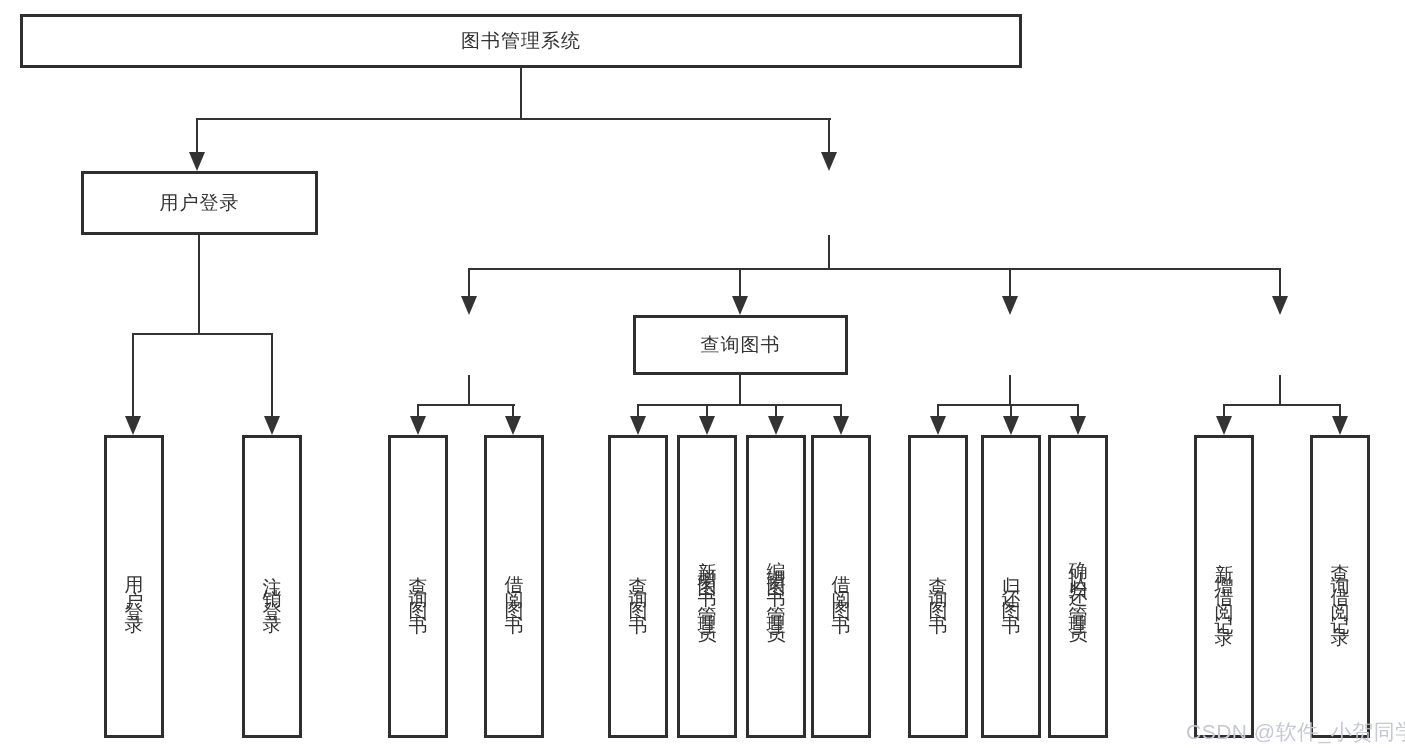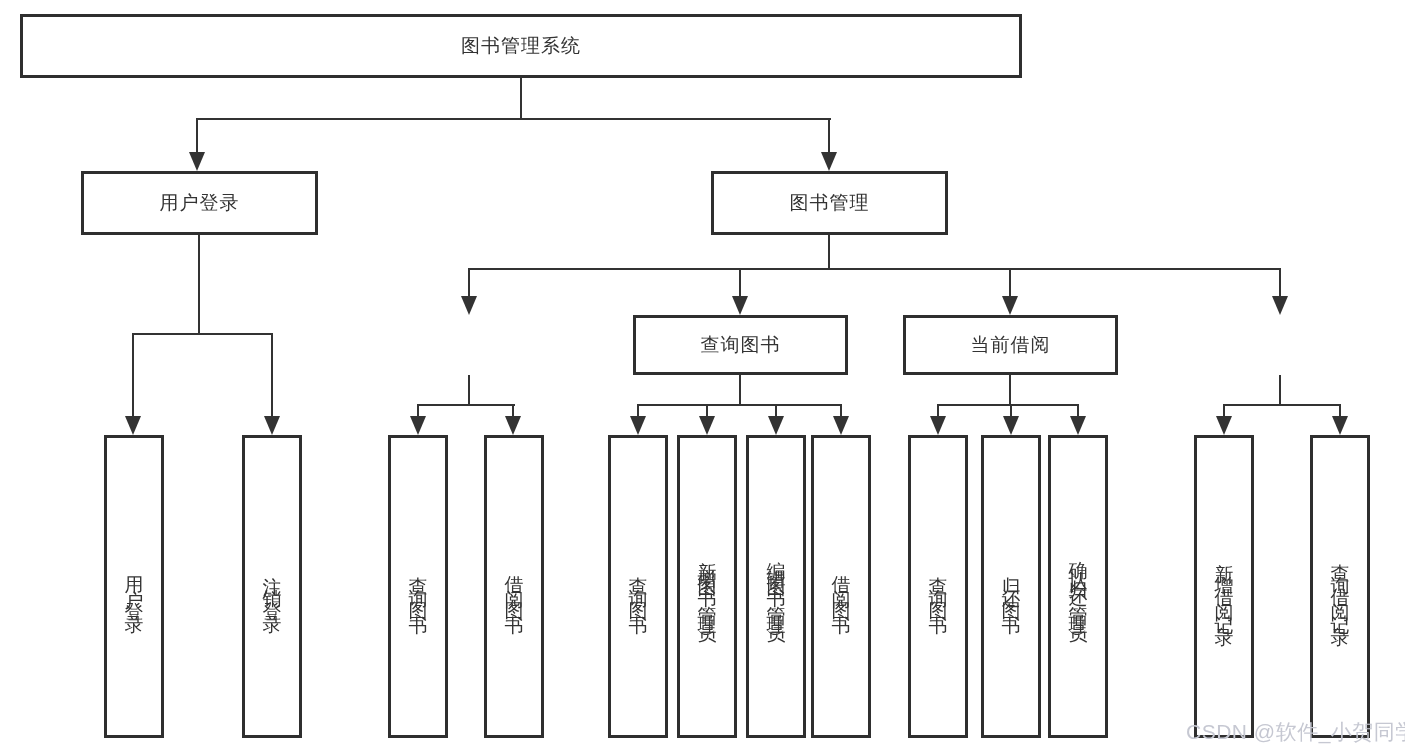--- a/index.html
+++ b/index.html
@@ -54,36 +54,33 @@
     z-index:10;
     white-space:nowrap;
     letter-spacing:0.5px;
   }
 </style>
 </head>
 <body>
 
 <div class="canvas">
 
-  <div class="box hbox" style="left:20px;top:14px;width:1002px;height:64px">
+  <div class="box hbox" style="left:20px;top:14px;width:1002px;height:54px">
     <span>图书管理系统</span>
   </div>
 
   <div class="vline" style="left:520px;top:66px;height:54px"></div>
   <div class="hline" style="left:196px;top:118px;width:635px"></div>
   <div class="vline" style="left:196px;top:118px;height:35px"></div>
   <div class="vline" style="left:828px;top:118px;height:35px"></div>
   <div class="arrow" style="left:189px;top:152px"></div>
   <div class="arrow" style="left:821px;top:152px"></div>
 
   <div class="box hbox" style="left:81px;top:171px;width:237px;height:64px">
     <span>用户登录</span>
-  </div>
-  <div class="box hbox" style="left:711px;top:171px;width:237px;height:64px">
-    <span>图书管理</span>
   </div>
 
   <div class="vline" style="left:198px;top:235px;height:100px"></div>
   <div class="hline" style="left:132px;top:333px;width:141px"></div>
   <div class="vline" style="left:132px;top:333px;height:84px"></div>
   <div class="vline" style="left:271px;top:333px;height:84px"></div>
   <div class="arrow" style="left:125px;top:416px"></div>
   <div class="arrow" style="left:264px;top:416px"></div>
 
   <div class="vline" style="left:828px;top:235px;height:35px"></div>
@@ -92,23 +89,20 @@
   <div class="vline" style="left:739px;top:268px;height:29px"></div>
   <div class="vline" style="left:1009px;top:268px;height:29px"></div>
   <div class="vline" style="left:1279px;top:268px;height:29px"></div>
   <div class="arrow" style="left:461px;top:296px"></div>
   <div class="arrow" style="left:732px;top:296px"></div>
   <div class="arrow" style="left:1002px;top:296px"></div>
   <div class="arrow" style="left:1272px;top:296px"></div>
 
   <div class="box hbox" style="left:633px;top:315px;width:215px;height:60px">
     <span>查询图书</span>
-  </div>
-  <div class="box hbox" style="left:903px;top:315px;width:215px;height:60px">
-    <span>当前借阅</span>
   </div>
 
   <div class="vline" style="left:468px;top:375px;height:31px"></div>
   <div class="hline" style="left:417px;top:404px;width:98px"></div>
   <div class="vline" style="left:417px;top:404px;height:14px"></div>
   <div class="vline" style="left:512px;top:404px;height:14px"></div>
   <div class="arrow" style="left:410px;top:416px"></div>
   <div class="arrow" style="left:505px;top:416px"></div>
 
   <div class="vline" style="left:739px;top:375px;height:31px"></div>

